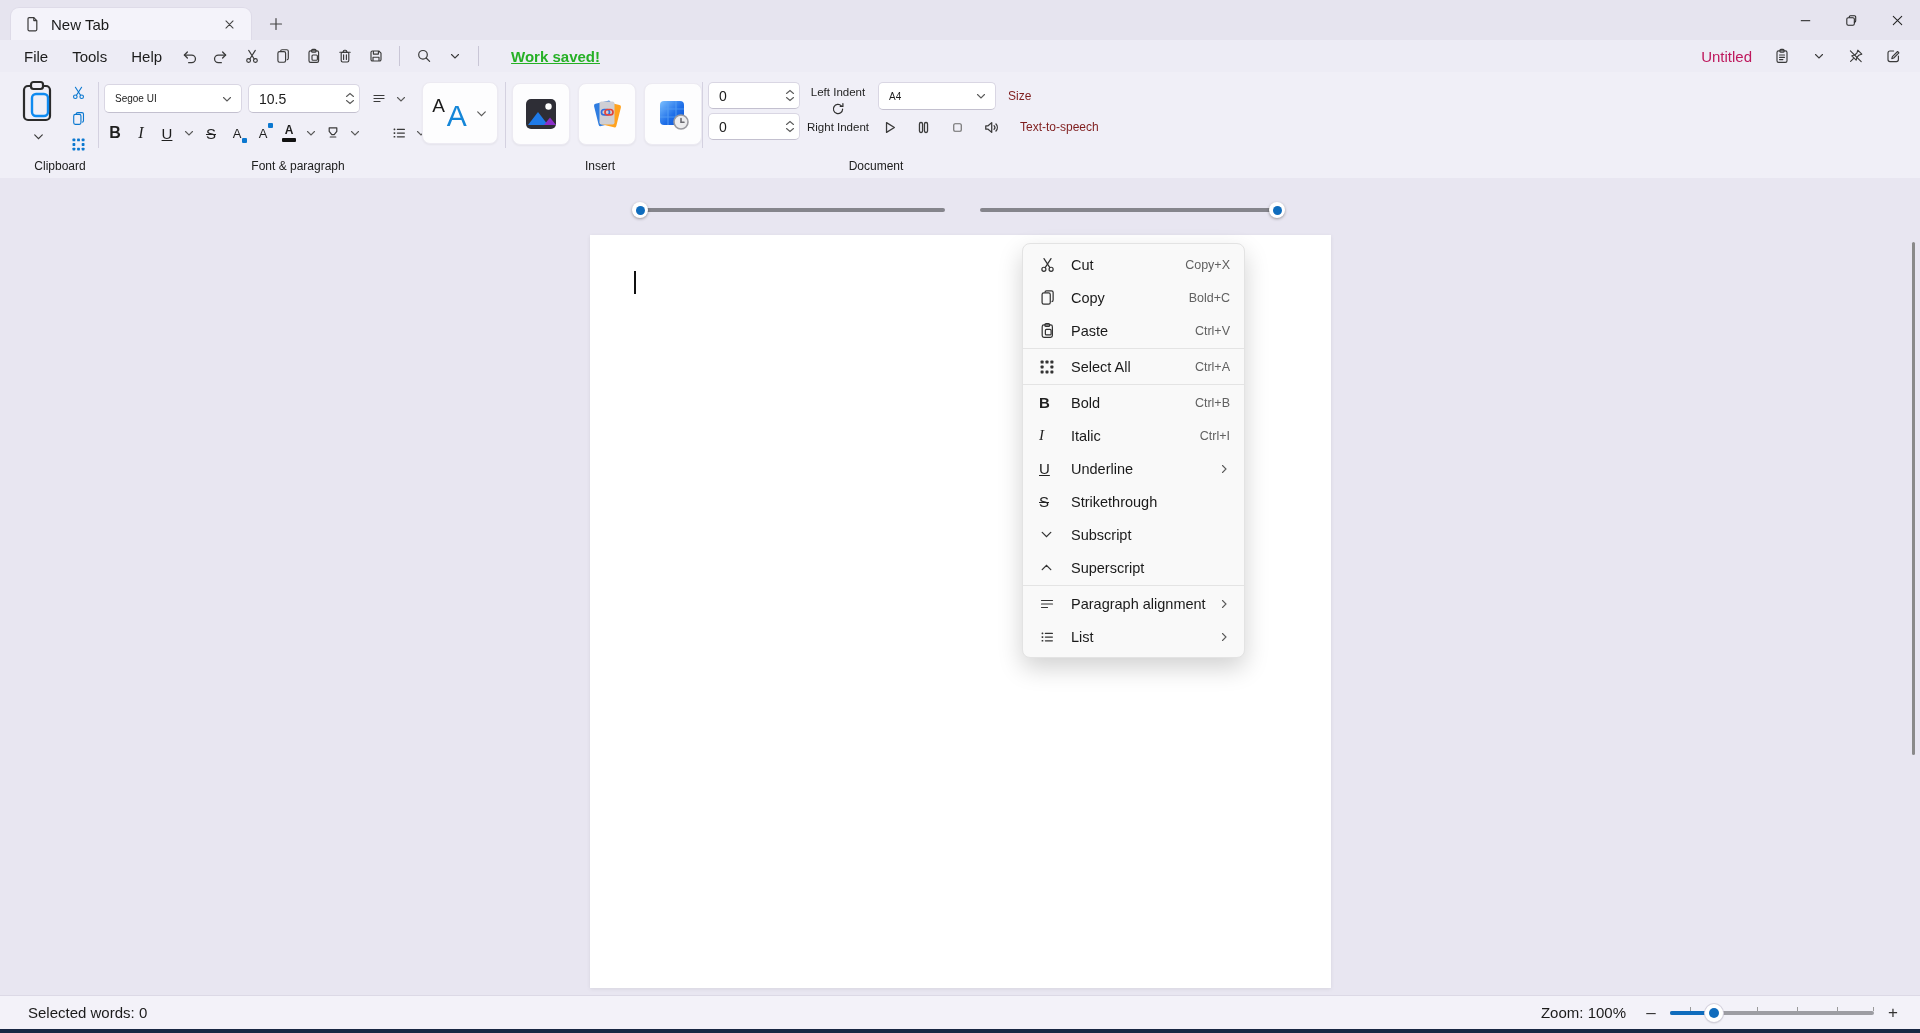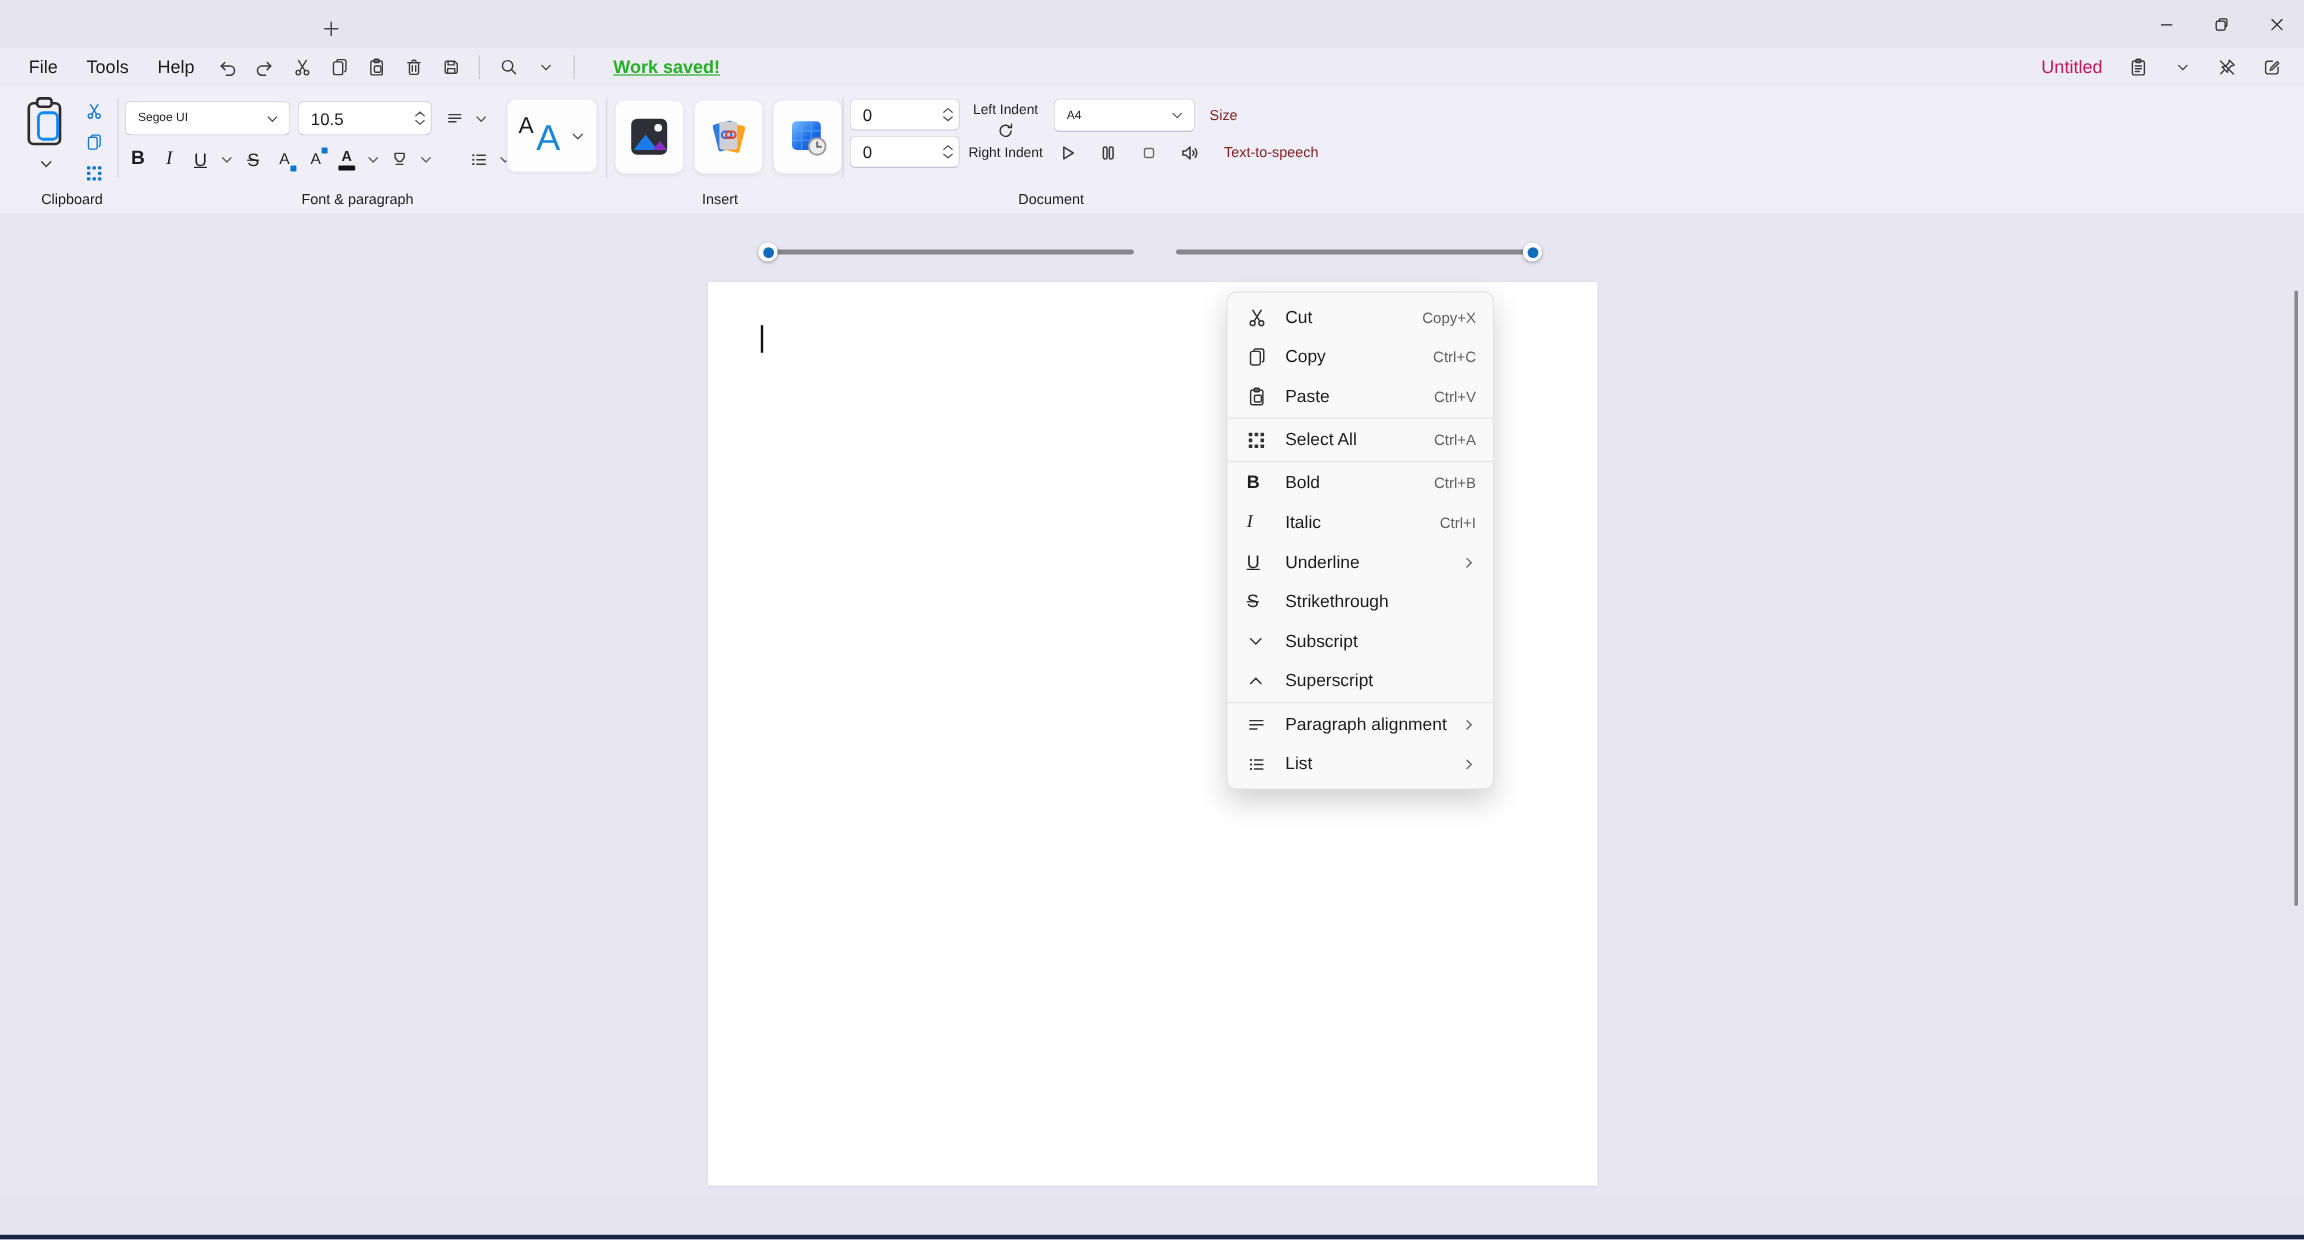--- a/index.html
+++ b/index.html
@@ -126,20 +126,34 @@
   .tick { position:absolute; top:-4px; width:1px; height:4px; background:#9a9a9a; }
 
   .bottom-edge { position:absolute; left:0; top:1029px; width:1920px; height:4px; background:#182743; }
 </style>
 </head>
 <body>
 
 <div class="app">
 
   <div class="tabbar">
+    <div class="tab">
+      <span class="ic">
+        <svg viewBox="0 0 16 16" width="16" height="16" fill="none" stroke="currentColor" stroke-width="1.2" stroke-linejoin="round">
+          <path d="M4.2,1.6 h4.6 l3,3 v9 a1.2,1.2 0 0 1 -1.2,1.2 H4.2 A1.2,1.2 0 0 1 3,13.6 V2.8 a1.2,1.2 0 0 1 1.2,-1.2 z"></path>
+          <path d="M8.8,1.6 v3 h3"></path>
+        </svg>
+      </span>
+      <span class="tab-title">New Tab</span>
+      <span class="tab-close">
+        <svg viewBox="0 0 14 14" width="13" height="13" fill="none" stroke="currentColor" stroke-width="1.2" stroke-linecap="round">
+          <path d="M3.2,3.2 L10.8,10.8 M10.8,3.2 L3.2,10.8"></path>
+        </svg>
+      </span>
+    </div>
     <div class="newtab-btn">
       <svg viewBox="0 0 14 14" width="14" height="14" fill="none" stroke="currentColor" stroke-width="1.2" stroke-linecap="round">
         <path d="M7,1.5 v11 M1.5,7 h11"></path>
       </svg>
     </div>
     <div class="caption">
       <div class="cap-btn">
         <svg viewBox="0 0 16 16" width="15" height="15" fill="none" stroke="currentColor" stroke-width="1.1">
             <path d="M3,8.2 h10"></path>
           </svg>
@@ -550,21 +564,21 @@
       </div>
 
       <div class="cm-item">
         <span class="cm-ic">
           <svg viewBox="0 0 16 16" width="17" height="17" fill="none" stroke="currentColor" stroke-width="1.15" stroke-linejoin="round">
             <path d="M5.6,3.4 v-0.2 a1.5,1.5 0 0 1 1.5,-1.5 h4.6 a1.6,1.6 0 0 1 1.6,1.6 v7 a1.5,1.5 0 0 1 -1.5,1.5"></path>
             <rect x="2.9" y="3.6" width="7.7" height="10.6" rx="1.6"></rect>
           </svg>
         </span>
         <span class="cm-label">Copy</span>
-        <span class="cm-shortcut">Ctrl+C</span>
+        <span class="cm-shortcut">Bold+C</span>
       </div>
 
       <div class="cm-item">
         <span class="cm-ic">
           <svg viewBox="0 0 16 16" width="17" height="17" fill="none" stroke="currentColor" stroke-width="1.15" stroke-linejoin="round">
             <rect x="3" y="2.8" width="9.6" height="11.6" rx="1.6"></rect>
               <rect x="5.6" y="1.4" width="4.4" height="2.8" rx="1"></rect>
               <rect x="6" y="7" width="5.4" height="5.2" rx="1"></rect>
           </svg>
         </span>
@@ -666,15 +680,33 @@
         <span class="cm-label">List</span>
         <span class="cm-arrow">
           <svg viewBox="0 0 12 12" width="12" height="12" fill="none" stroke="currentColor" stroke-width="1.1" stroke-linecap="round">
               <path d="M4.5,2.5 L8,6 L4.5,9.5"></path>
             </svg>
         </span>
       </div>
     </div>
   </div>
 
+  <div class="statusbar">
+    <span class="sb-left">Selected words: 0</span>
+    <span class="sb-right">
+      <span class="zoom-label">Zoom: 100%</span>
+      <span class="zoom-minus">–</span>
+      <span class="zoom-slider">
+        <span class="zoom-track"></span>
+        <span class="zoom-fill"></span>
+        <span class="tick" style="left:20px; top:4px;"></span>
+        <span class="tick" style="left:87px; top:4px;"></span>
+        <span class="tick" style="left:127px; top:4px;"></span>
+        <span class="tick" style="left:167px; top:4px;"></span>
+        <span class="tick" style="left:203px; top:4px;"></span>
+        <span class="zoom-thumb"></span>
+      </span>
+      <span class="zoom-plus">+</span>
+    </span>
+  </div>
 
   <div class="bottom-edge"></div>
 </div>
 
 </body></html>

